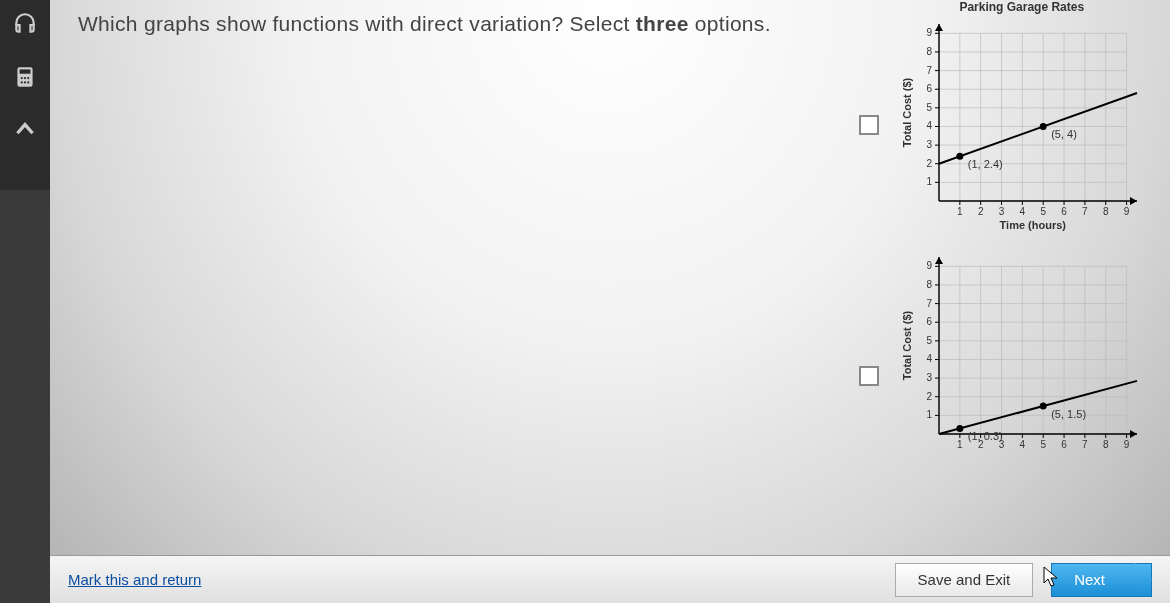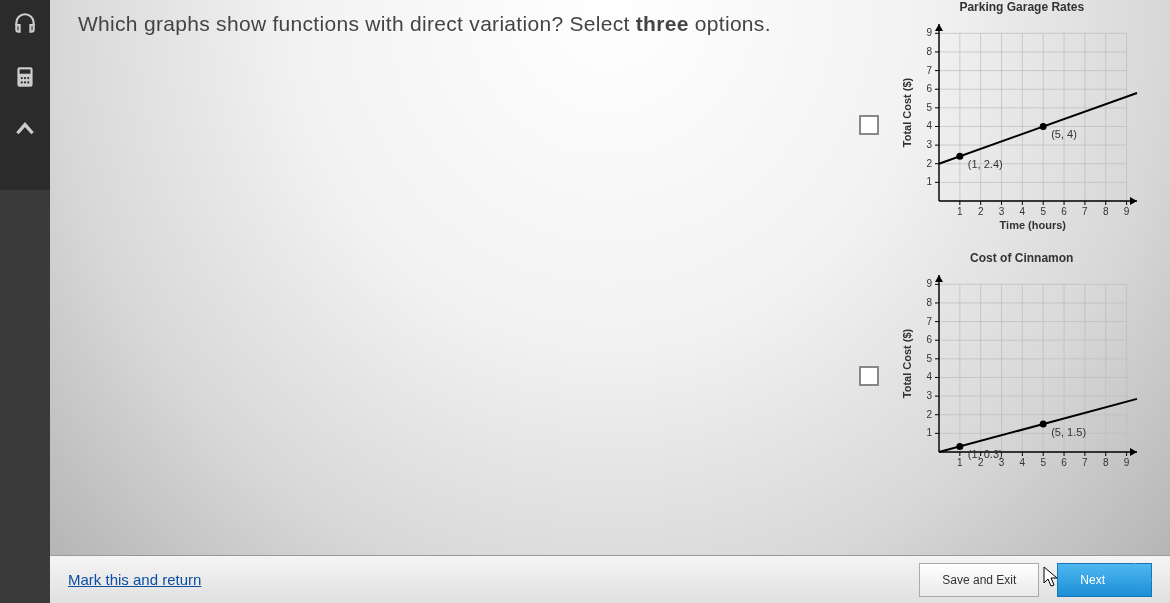--- a/index.html
+++ b/index.html
@@ -23,21 +23,21 @@
   .option-row { display: flex; align-items: flex-start; gap: 18px; margin-bottom: 18px; }
   .checkbox { width: 20px; height: 20px; border: 2px solid #888; background: #fff; margin-top: 115px; flex-shrink: 0; cursor: pointer; }
   
   .chart-block { width: 250px; }
   .chart-title { text-align: center; font-size: 12px; font-weight: bold; color: #333; margin-bottom: 4px; }
   .chart-svg { display: block; }
   
   .footer { position: absolute; bottom: 0; left: 0; right: 0; height: 48px; background: linear-gradient(to bottom, #f5f5f5, #e0e0e0); border-top: 1px solid #999; display: flex; align-items: center; padding: 0 18px; }
   .mark-link { color: #0b4ea2; font-size: 15px; text-decoration: underline; cursor: pointer; }
   .footer-spacer { flex: 1; }
-  .btn { height: 34px; padding: 0 22px; font-size: 12px; display: flex; align-items: center; justify-content: center; margin-left: 18px; cursor: pointer; position: relative; }
+  .btn { height: 34px; padding: 0 22px; font-size: 15px; display: flex; align-items: center; justify-content: center; margin-left: 18px; cursor: pointer; position: relative; }
   .btn.save { background: linear-gradient(#fff,#e9e9e9); border: 1px solid #aaa; color: #333; }
   .btn.next { background: linear-gradient(#4fb7f0,#1b8fd6); color: #fff; border: 1px solid #1678b8; padding-right: 46px; }
   .btn.next::after { content: ""; position: absolute; right: -1px; top: -1px; bottom: -1px; width: 18px; background: linear-gradient(#4fb7f0,#1b8fd6); clip-path: polygon(0 0, 100% 50%, 0 100%); border-right: 0; }
   .btn.submit { background: linear-gradient(#4fb7f0,#1b8fd6); color: #fff; border: 1px solid #1678b8; }
   .cursor-overlay { position: absolute; right: 108px; bottom: 14px; pointer-events: none; }
 </style>
 </head>
 <body>
 
 <div class="toolbar">
@@ -147,21 +147,20 @@
             <text x="70.84210526315789" y="150.2842105263158" font-size="11" fill="#333">(1, 2.4)</text>
             <circle cx="146.21052631578948" cy="108.47368421052632" r="3.5" fill="#000"></circle>
             <text x="154.21052631578948" y="120.47368421052632" font-size="11" fill="#333">(5, 4)</text>
           </svg>
       </div>
     </div>
 
     <div class="option-row">
       <div class="checkbox"></div>
       <div class="chart-block">
-        <div class="chart-title">Cost of Cinnamon</div>
         <svg class="chart-svg" width="250" height="215" viewBox="0 0 250 215" id="chart1">
             <line x1="42" y1="183" x2="42" y2="15.31578947368422" stroke="#bbb" stroke-width="0.7"></line>
             <line x1="42" y1="183" x2="229.57894736842104" y2="183" stroke="#bbb" stroke-width="0.7"></line>
             <line x1="62.84210526315789" y1="183" x2="62.84210526315789" y2="15.31578947368422" stroke="#bbb" stroke-width="0.7"></line>
             <line x1="42" y1="164.3684210526316" x2="229.57894736842104" y2="164.3684210526316" stroke="#bbb" stroke-width="0.7"></line>
             <line x1="83.68421052631578" y1="183" x2="83.68421052631578" y2="15.31578947368422" stroke="#bbb" stroke-width="0.7"></line>
             <line x1="42" y1="145.73684210526315" x2="229.57894736842104" y2="145.73684210526315" stroke="#bbb" stroke-width="0.7"></line>
             <line x1="104.52631578947367" y1="183" x2="104.52631578947367" y2="15.31578947368422" stroke="#bbb" stroke-width="0.7"></line>
             <line x1="42" y1="127.10526315789474" x2="229.57894736842104" y2="127.10526315789474" stroke="#bbb" stroke-width="0.7"></line>
             <line x1="125.36842105263158" y1="183" x2="125.36842105263158" y2="15.31578947368422" stroke="#bbb" stroke-width="0.7"></line>

